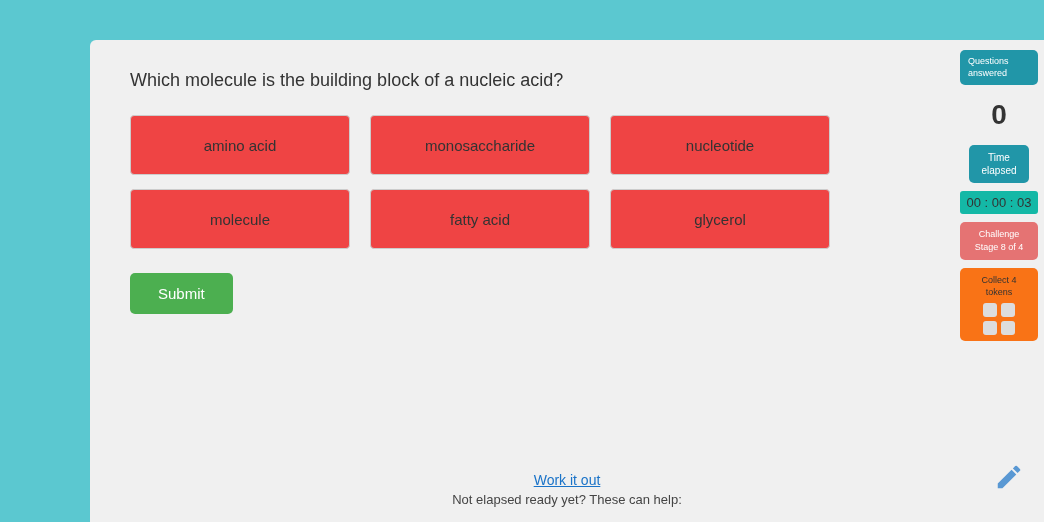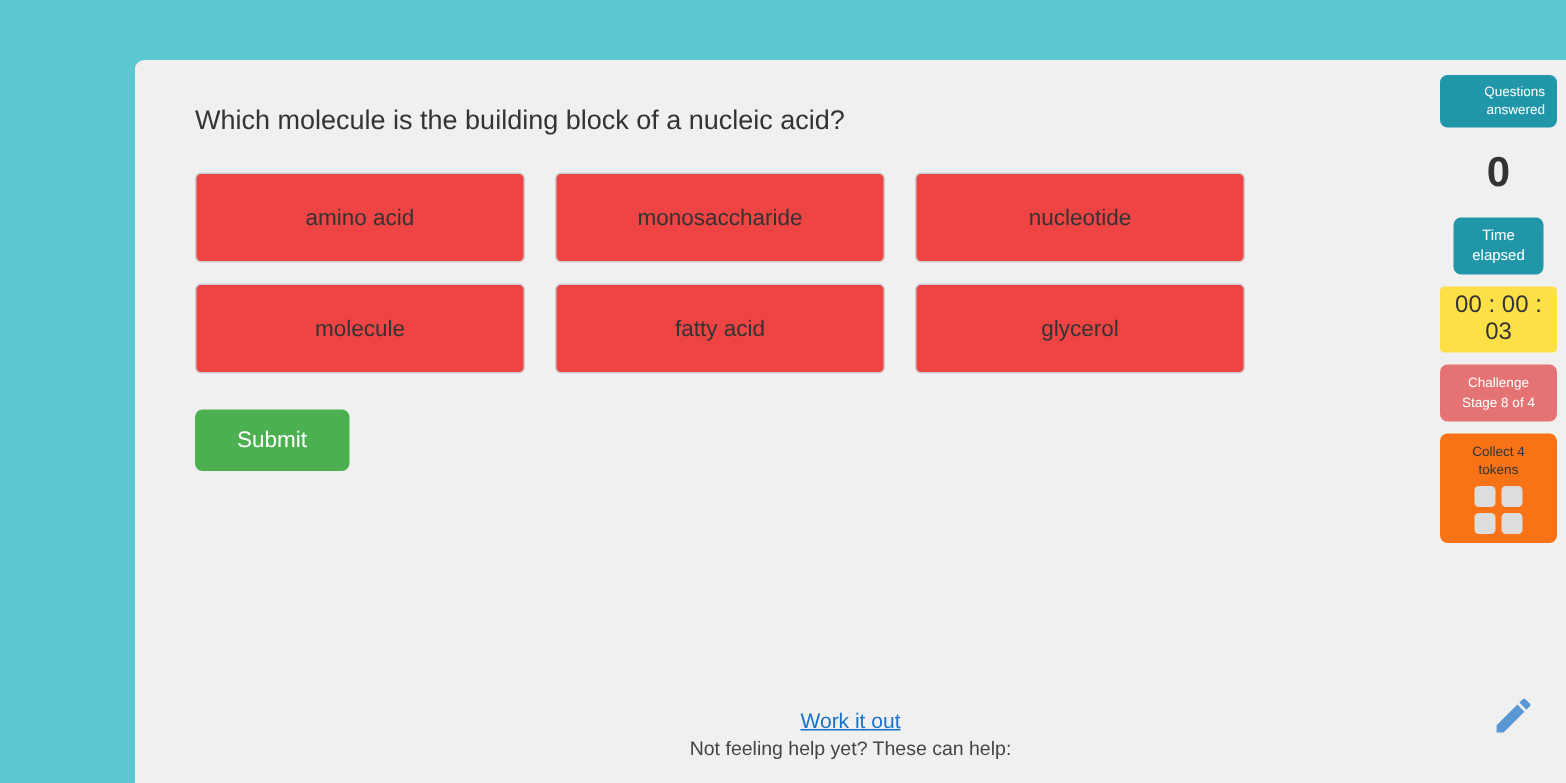--- a/index.html
+++ b/index.html
@@ -97,21 +97,21 @@
       align-items: center;
       padding-top: 10px;
       gap: 8px;
     }
 
     .questions-answered-box {
       background: #2196a8;
       color: #fff;
       border-radius: 5px;
       padding: 6px 8px;
-      text-align: right;
+      text-align: left;
       width: 78px;
       font-size: 10px;
       line-height: 1.3;
     }
 
     .questions-answered-box .label {
       font-size: 9px;
     }
 
     .answered-count {
@@ -130,25 +130,25 @@
       color: #fff;
       border-radius: 5px;
       padding: 6px 8px;
       text-align: center;
       width: 60px;
       font-size: 10px;
       line-height: 1.3;
     }
 
     .timer-display {
-      background: #fde047;
+      background: #14b8a6;
       width: 78px;
       text-align: center;
       padding: 4px 2px;
-      font-size: 16px;
+      font-size: 13px;
       color: #333;
       border-radius: 3px;
     }
 
     .challenge-box {
       background: #e57373;
       color: #fff;
       border-radius: 5px;
       padding: 6px 8px;
       text-align: center;
@@ -208,21 +208,21 @@
     <button class="answer-btn">molecule</button>
     <button class="answer-btn">fatty acid</button>
     <button class="answer-btn">glycerol</button>
   </div>
 
   <button class="submit-btn">Submit</button>
 
   
   <div class="bottom-links">
     <a class="work-it-out">Work it out</a>
-    <span class="not-ready">Not feeling help yet? These can help:</span>
+    <span class="not-ready">Not elapsed ready yet? These can help:</span>
   </div>
 </div>
 
 <div class="sidebar">
 
   <div class="questions-answered-box">
     <div class="label">Questions answered</div>
   </div>
 
   <div class="answered-count">0</div>

